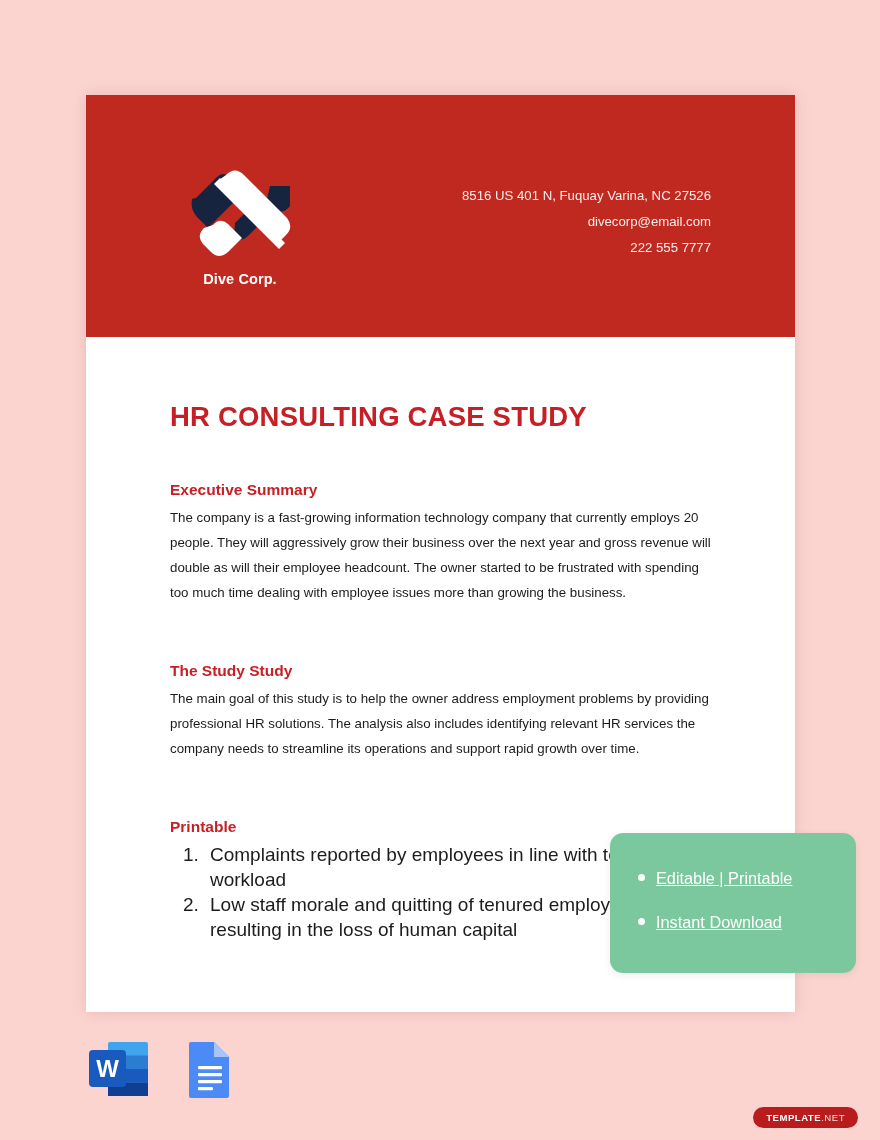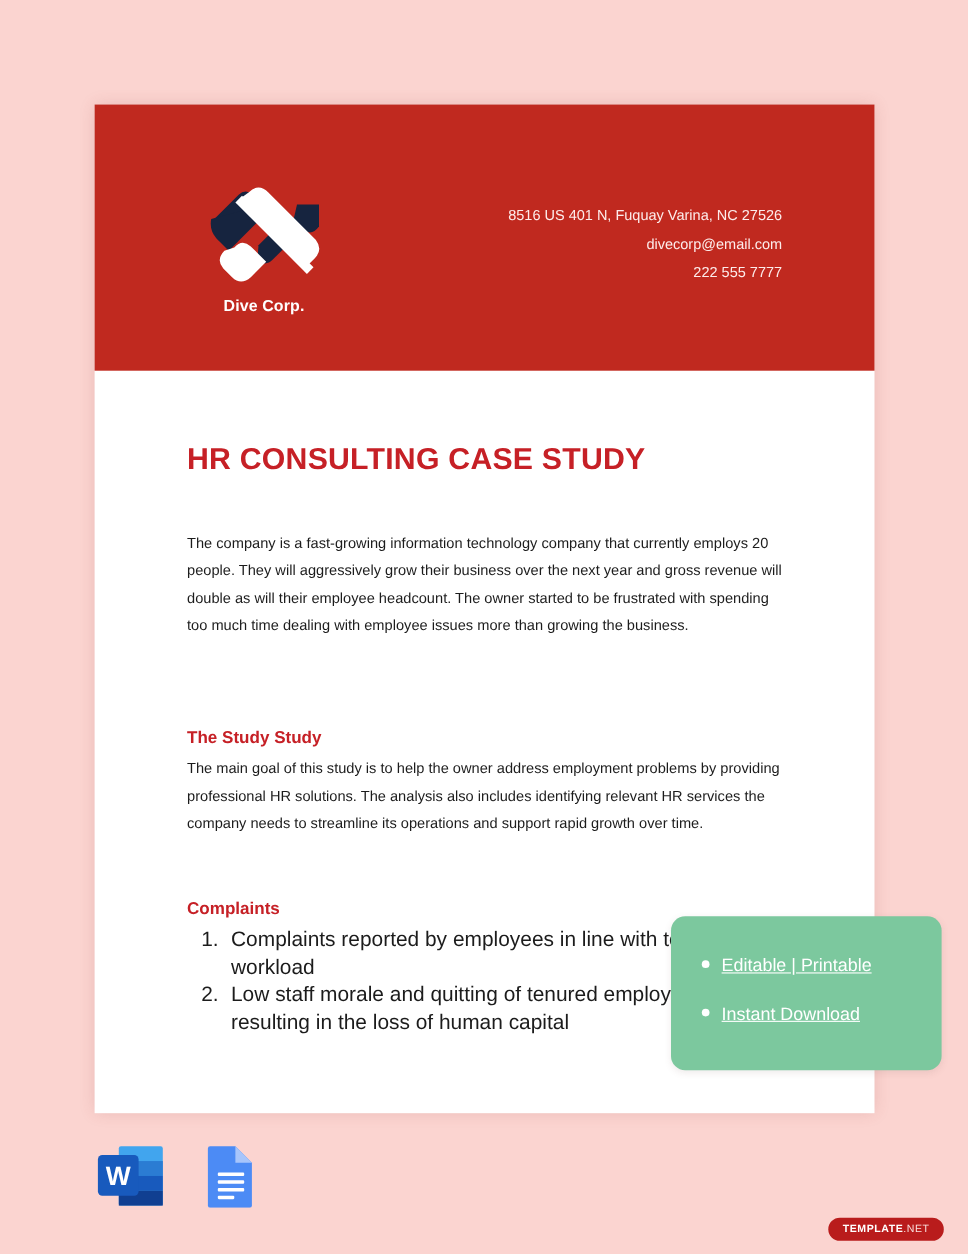--- a/index.html
+++ b/index.html
@@ -222,30 +222,31 @@
       <div class="contact-line">222 555 7777</div>
     </div>
 
   </div>
 
   <div id="doc-body">
 
     <div id="doc-title">HR CONSULTING CASE STUDY</div>
 
     <div class="section" id="sec-exec">
+      <div class="section-heading">Executive Summary</div>
       <p class="section-para">The company is a fast-growing information technology company that currently employs 20 people. They will aggressively grow their business over the next year and gross revenue will double as will their employee headcount. The owner started to be frustrated with spending too much time dealing with employee issues more than growing the business.</p>
     </div>
 
     <div class="section" id="sec-case">
       <div class="section-heading">The Study Study</div>
       <p class="section-para">The main goal of this study is to help the owner address employment problems by providing professional HR solutions. The analysis also includes identifying relevant HR services the company needs to streamline its operations and support rapid growth over time.</p>
     </div>
 
     <div class="section" id="sec-chal">
-      <div class="section-heading">Complaints</div>
+      <div class="section-heading">Printable</div>
       <ol class="chal-list">
         <li>Complaints reported by employees in line with too much workload</li>
         <li>Low staff morale and quitting of tenured employees, resulting in the loss of human capital</li>
       </ol>
     </div>
 
   </div>
 </div>
 
 <div id="promo-badge">

